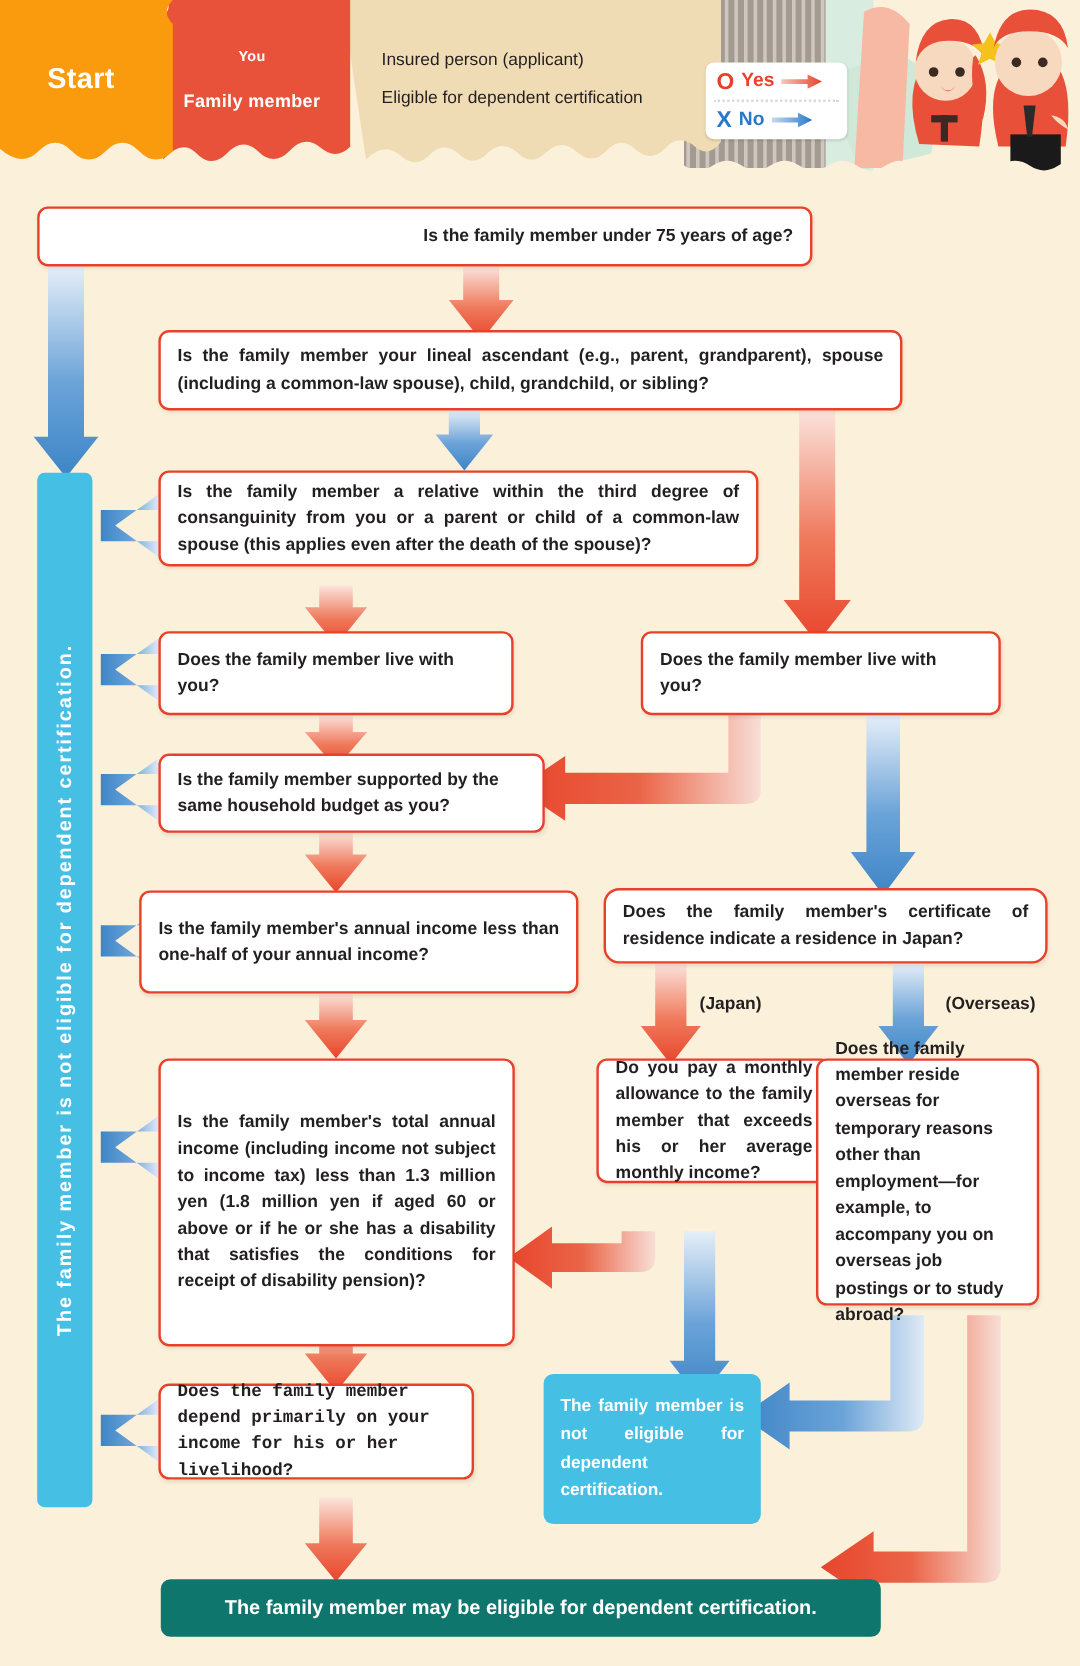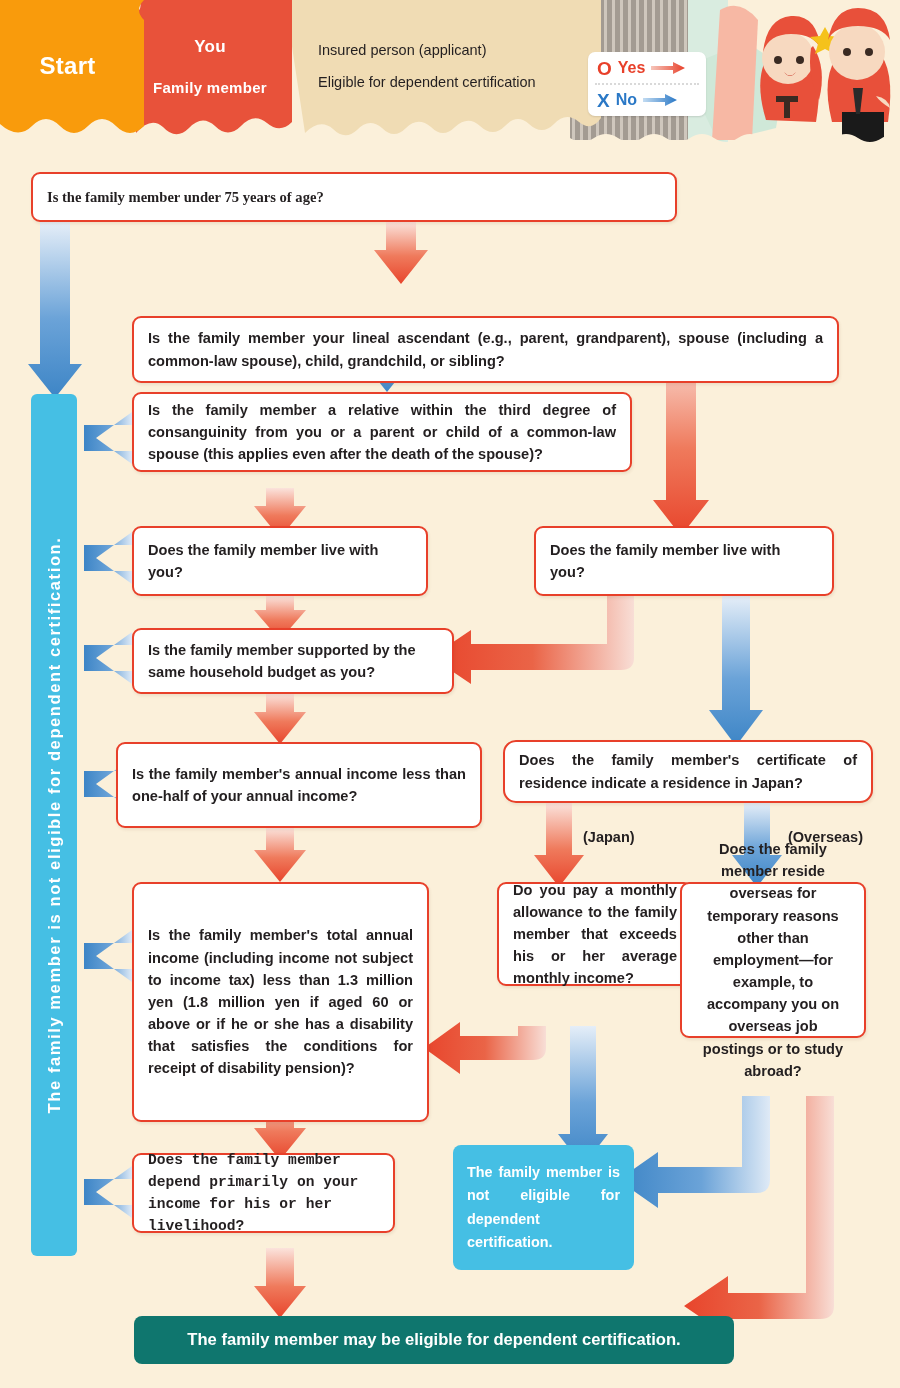--- a/index.html
+++ b/index.html
@@ -45,21 +45,21 @@
   
   .qbox{
     position:absolute;background:#ffffff;border:2px solid #e8402a;border-radius:9px;
     box-sizing:border-box;display:flex;align-items:center;
     box-shadow:1px 2px 3px rgba(120,80,40,.10);
   }
   .qtext{
     color:#231f20;font-weight:bold;font-size:14.6px;line-height:1.52;
     padding:0 14px;width:100%;box-sizing:border-box;
   }
-  .q-center{text-align:left;font-family:Liberation Serif, serif;}
+  .q-center{text-align:right;}
   .q-justify{text-align:justify;text-align-last:left;}
 
   
   .cyanbox{
     position:absolute;background:#45bfe4;border-radius:8px;box-sizing:border-box;
     display:flex;align-items:center;
   }
   .cyanbox .qtext{color:#ffffff;font-size:14.4px;line-height:1.62;}
   .redbar{
     position:absolute;background:#0f766e;border-radius:8px;box-sizing:border-box;
@@ -136,21 +136,21 @@
     </svg>
     <div class="tab tab-tan" style="align-items:flex-start;padding-left:33px;box-sizing:border-box;gap:16px;">
       <div class="tan-label">Insured person (applicant)</div>
       <div class="tan-label">Eligible for dependent certification</div>
     </div>
 
     <svg style="position:absolute;left:132px;top:0;width:160px;height:140px;" viewBox="0 0 160 140">
       <path d="M4 0 H160 V122 q-12 12 -25 1 q-13 -11 -26 3 q-13 13 -26 0 q-13 -12 -26 2 q-13 13 -26 -1 q-12 -11 -27 6 V14 q8 -8 2 -14z" fill="#e8523a"></path>
     </svg>
     <div class="tab tab-you" style="gap:22px;">
-      <div class="tab-label" style="font-size:17px;">You</div>
+      <div class="tab-label" style="font-size:12px;">You</div>
       <div class="tab-label" style="font-size:15px;">Family member</div>
     </div>
 
     <svg style="position:absolute;left:0;top:0;width:148px;height:140px;" viewBox="0 0 148 140">
       <path d="M0 0 H144 q-10 10 0 20 V126 q-14 14 -28 0 q-14 -14 -28 0 q-14 14 -28 0 q-14 -14 -28 0 q-14 14 -32 -2z" fill="#f99b0c"></path>
     </svg>
     <div class="tab tab-start">
       <div class="tab-label" style="font-size:24px;">Start</div>
     </div>
 
@@ -258,21 +258,21 @@
     <path d="M132 1179 v-13 l-36 26 l36 26 v-13 h-48 v-26z" fill="url(#bh)"></path>
   </svg>
 
   <div class="leftbar"></div>
   <div class="leftbar-text">The family member is not eligible for dependent certification.</div>
 
   <div class="qbox" style="left:31px;top:172px;width:646px;height:50px;">
     <div class="qtext q-center">Is the family member under 75 years of age?</div>
   </div>
 
-  <div class="qbox" style="left:132px;top:275px;width:707px;height:67px;margin-top:41px;">
+  <div class="qbox" style="left:132px;top:275px;width:620px;height:67px;">
     <div class="qtext q-justify">Is the family member your lineal ascendant (e.g., parent, grandparent), spouse (including a common-law spouse), child, grandchild, or sibling?</div>
   </div>
 
   <div class="qbox" style="left:132px;top:392px;width:500px;height:80px;">
     <div class="qtext q-justify">Is the family member a relative within the third degree of consanguinity from you or a parent or child of a common-law spouse (this applies even after the death of the spouse)?</div>
   </div>
 
   <div class="qbox" style="left:132px;top:526px;width:296px;height:70px;">
     <div class="qtext">Does the family member live with you?</div>
   </div>
@@ -294,21 +294,21 @@
   </div>
 
   <div class="qbox" style="left:132px;top:882px;width:297px;height:240px;">
     <div class="qtext q-justify">Is the family member's total annual income (including income not subject to income tax) less than 1.3 million yen (1.8 million yen if aged 60 or above or if he or she has a disability that satisfies the conditions for receipt of disability pension)?</div>
   </div>
 
   <div class="qbox" style="left:457px;top:882px;width:196px;height:104px;margin-left:40px;">
     <div class="qtext q-justify">Do you pay a monthly allowance to the family member that exceeds his or her average monthly income?</div>
   </div>
 
-  <div class="qbox" style="left:680px;top:882px;width:186px;height:156px;text-align:center;">
+  <div class="qbox" style="left:680px;top:882px;width:186px;height:206px;">
     <div class="qtext">Does the family member reside overseas for temporary reasons other than employment—for example, to accompany you on overseas job postings or to study abroad?</div>
   </div>
 
   <div class="qbox" style="left:132px;top:1153px;width:263px;height:80px;font-family:Liberation Mono, monospace;">
     <div class="qtext">Does the family member depend primarily on your income for his or her livelihood?</div>
   </div>
 
   <div class="cyanbox" style="left:453px;top:1145px;width:181px;height:125px;">
     <div class="qtext q-justify">The family member is not eligible for dependent certification.</div>
   </div>

